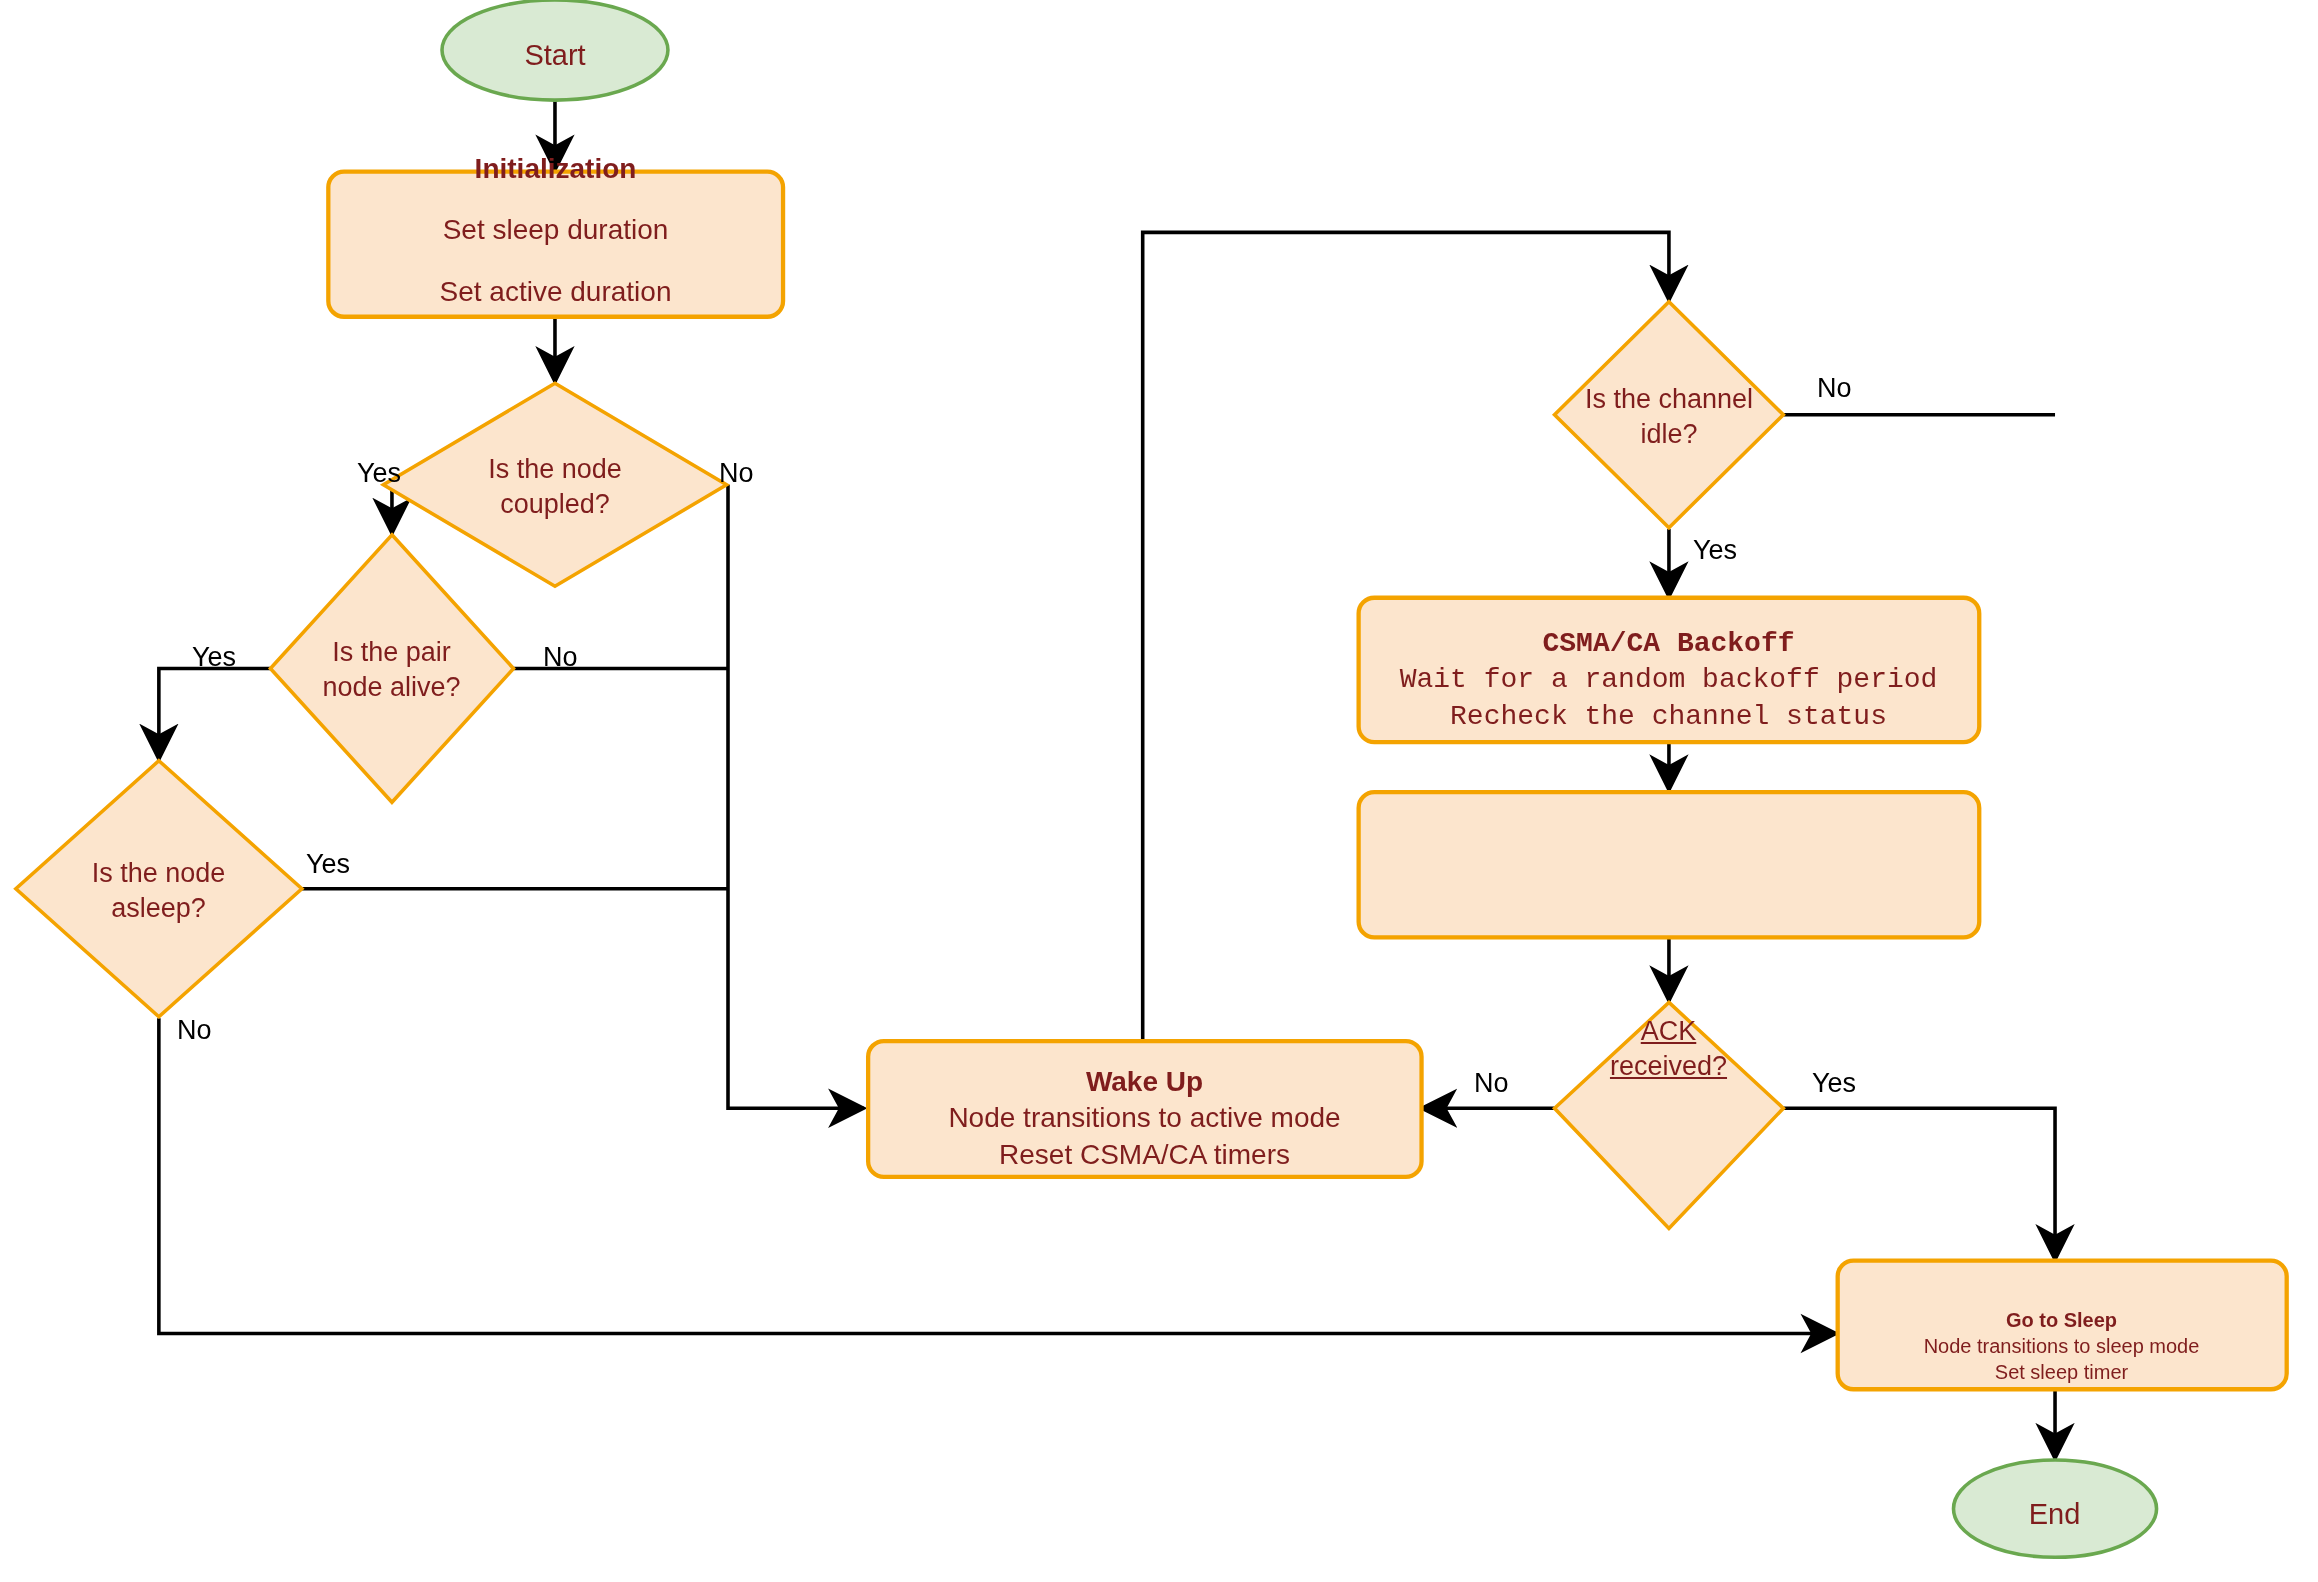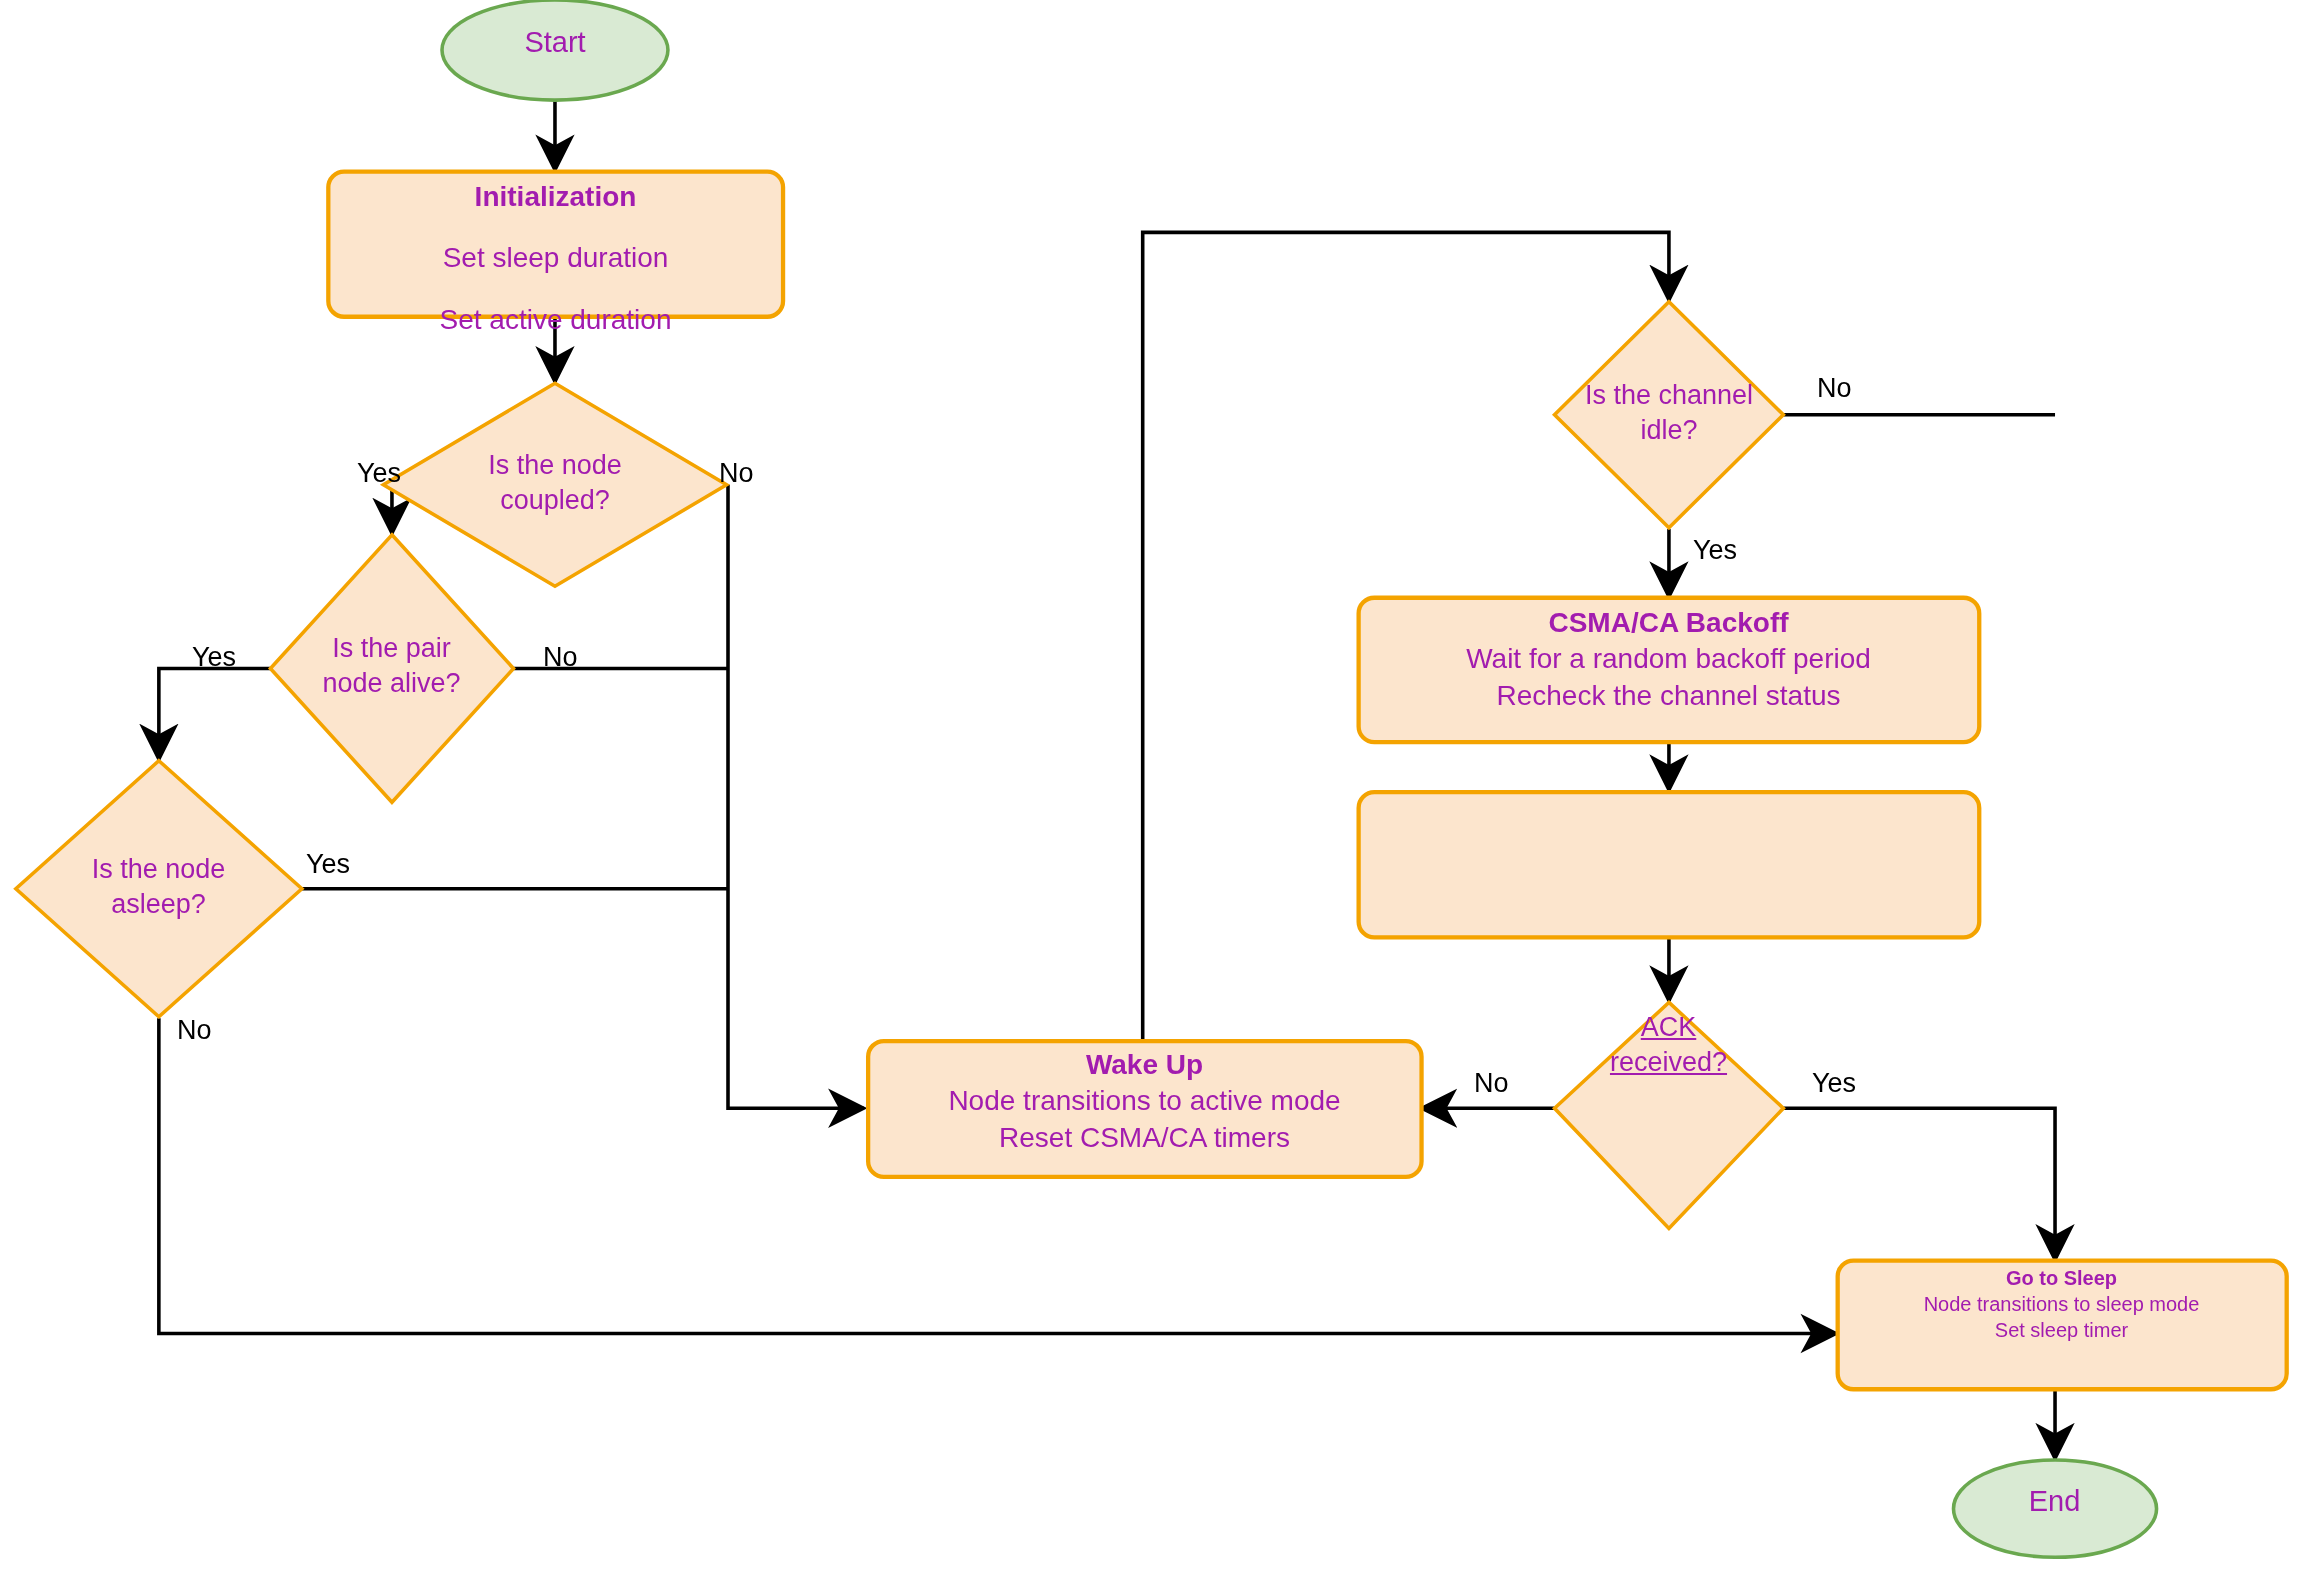--- a/index.html
+++ b/index.html
@@ -1,20 +1,20 @@
 <!DOCTYPE html>
 <html style="font-size:11.4px"><head>
 <meta charset="utf-8">
 <style>
   html,body{margin:0;padding:0;background:#ffffff;}
   #canvas{position:relative;width:2319px;height:1583px;background:#ffffff;
           font-family:"Liberation Sans","DejaVu Sans",sans-serif;}
   svg.layer{position:absolute;left:0;top:0;width:2319px;height:1583px;overflow:visible;}
   .nodeLabel{position:absolute;display:flex;flex-direction:column;align-items:center;
-             justify-content:flex-start;text-align:center;color:#a21caf;line-height:1.30;
+             justify-content:flex-end;text-align:center;color:#7f1d1d;line-height:1.30;
              pointer-events:none;}
   .nodeLabel .ttl{font-weight:bold;}
   .edgeLabel{position:absolute;color:#000;white-space:nowrap;}
 </style>
 </head>
 <body>
 
 <div id="canvas">
 
   <svg class="layer" viewBox="0 0 3243 2214" width="2319" height="1583">
@@ -111,21 +111,21 @@
   <div class="nodeLabel" style="left:30px;top:852px;width:257px;height:74px;font-size:27px;">
     <span>Is the node</span>
     <span>asleep?</span>
   </div>
 
   <div class="nodeLabel" style="left:1533px;top:378px;width:272px;height:74px;font-size:27px;">
     <span>Is the channel</span>
     <span>idle?</span>
   </div>
 
-  <div class="nodeLabel" style="left:1358px;top:605px;width:621px;height:130px;font-size:28px;">
+  <div class="nodeLabel" style="left:1358px;top:605px;width:621px;height:130px;font-size:28px;font-family:Liberation Mono, monospace;">
     <span class="ttl">CSMA/CA Backoff</span>
     <span>Wait for a random backoff period</span>
     <span>Recheck the channel status</span>
   </div>
 
 
   <div class="nodeLabel" style="left:1547px;top:1010px;width:243px;height:74px;font-size:27px;text-decoration:underline;">
     <span>ACK</span>
     <span>received?</span>
   </div>

